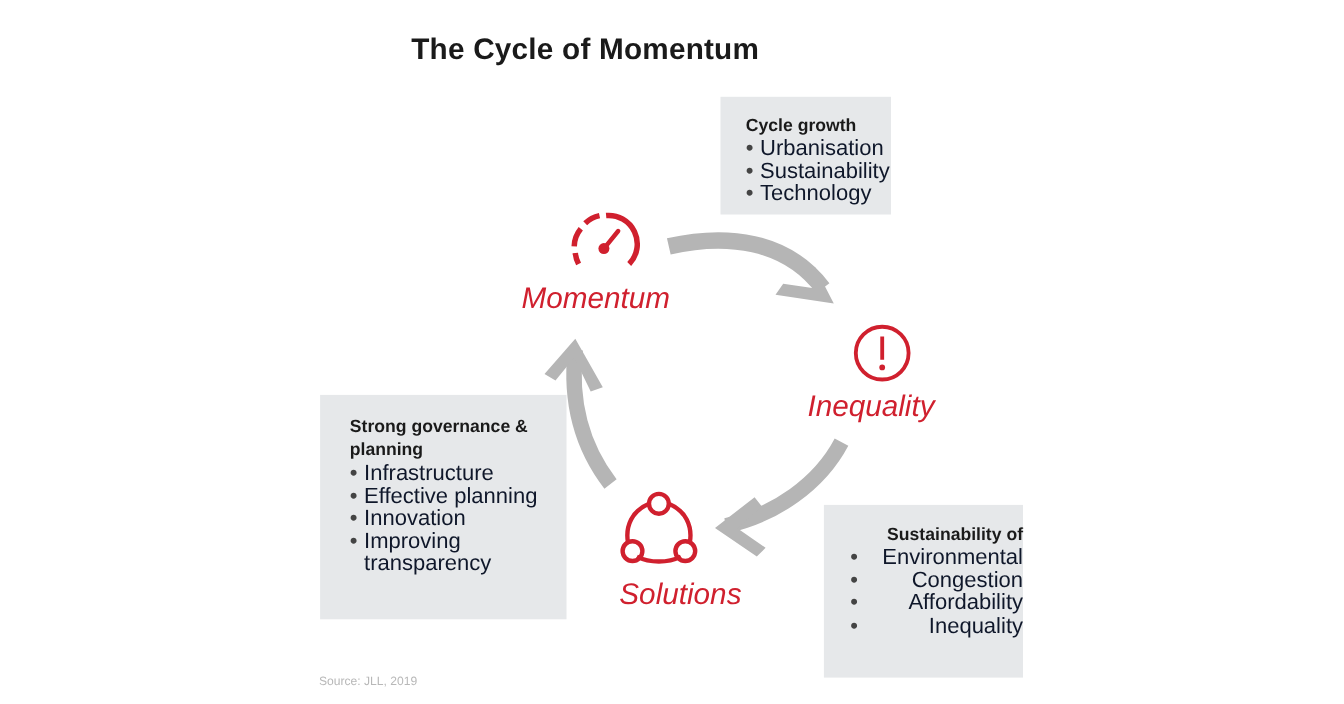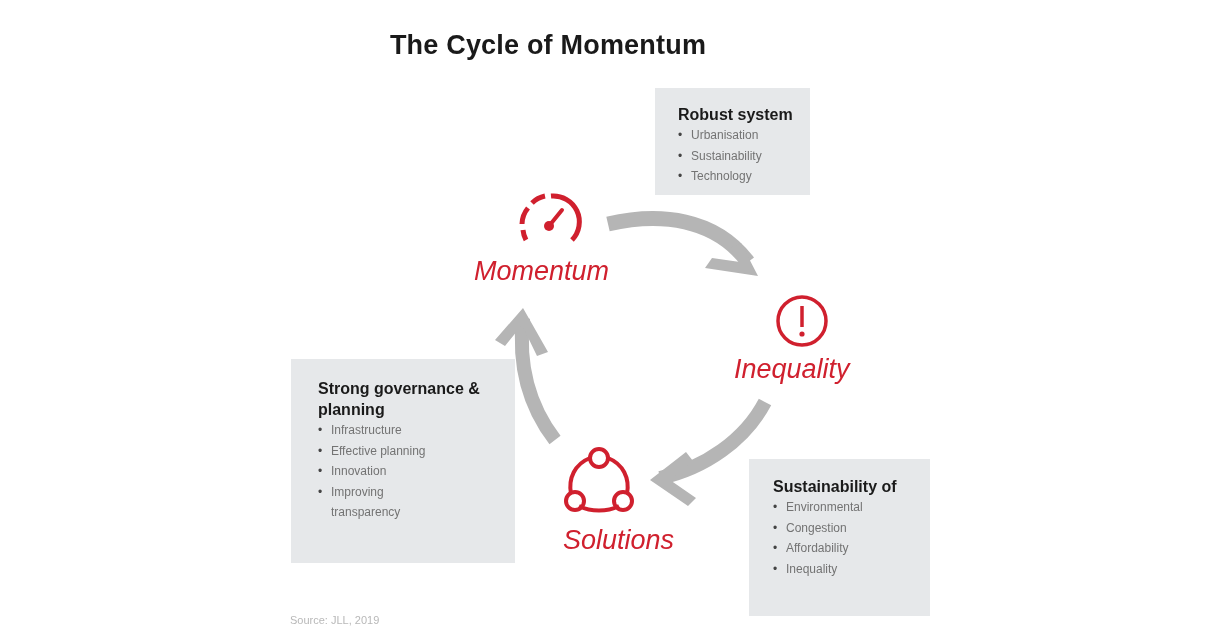--- a/index.html
+++ b/index.html
@@ -1,23 +1,23 @@
 <!DOCTYPE html>
 <html><head>
 <meta charset="utf-8">
 <style>
   html, body { margin: 0; padding: 0; background: #ffffff; }
   body { width: 1222px; height: 640px; position: relative; overflow: hidden;
          font-family: "Liberation Sans", "DejaVu Sans", sans-serif; color: #222; }
-  .title { position: absolute; left: 16px; width: 1064px; top: 30px; text-align: center;
+  .title { position: absolute; left: 0; width: 1064px; top: 30px; text-align: center;
            font-size: 27px; font-weight: bold; color: #1a1a1a; letter-spacing: 0.2px; }
   .box { position: absolute; background: #e6e8ea; box-sizing: border-box; }
   .box .head { font-weight: bold; font-size: 16px; color: #1a1a1a; line-height: 21px; }
   .box ul { list-style: none; margin: 0; padding: 0; }
-  .box li { position: relative; padding-left: 13px; font-size: 12px; line-height: 20.5px; color: #737373; }
+  .box li { position: relative; padding-left: 13px; font-size: 20px; line-height: 20.5px; color: #0f172a; }
   .box li::before { content: "\2022"; position: absolute; left: 0; top: 0; color: #444; }
   .node-label { position: absolute; color: #d0202e; font-size: 27px; white-space: nowrap; font-style: italic; }
   .icon { position: absolute; }
   .arrow { position: absolute; left: 0; top: 0; }
   .source { position: absolute; left: 290px; top: 614px; font-size: 11px; color: #b8b8b8; }
 </style>
 </head>
 <body>
 
 <div class="title">The Cycle of Momentum</div>
@@ -33,41 +33,41 @@
   </g>
   <g fill="#b5b5b5">
 
     <polygon points="705,268 758,276 741,243 730,248 740,262 712,258"></polygon>
     <polygon points="650,480 686,452 693,461 670,480 696,498 688,506"></polygon>
     <polygon points="523,308 495,340 505,346 522,325 537,356 548,352"></polygon>
   </g>
 </svg>
 
 <div class="box" style="left:655px; top:88px; width:155px; height:107px; padding:16px 0 0 23px;">
-  <div class="head">Robust system</div>
+  <div class="head">Cycle growth</div>
   <ul>
     <li>Urbanisation</li>
     <li>Sustainability</li>
     <li>Technology</li>
   </ul>
 </div>
 
 <div class="box" style="left:291px; top:359px; width:224px; height:204px; padding:19px 0 0 27px;">
   <div class="head">Strong governance &amp;</div>
   <div class="head">planning</div>
   <ul>
     <li>Infrastructure</li>
     <li>Effective planning</li>
     <li>Innovation</li>
     <li>Improving</li>
     <li class="cont">transparency</li>
   </ul>
 </div>
 
-<div class="box" style="left:749px; top:459px; width:181px; height:157px; padding:17px 0 0 24px;">
+<div class="box" style="left:749px; top:459px; width:181px; height:157px; padding:17px 0 0 24px;text-align:right;">
   <div class="head">Sustainability of</div>
   <ul>
     <li>Environmental</li>
     <li>Congestion</li>
     <li>Affordability</li>
     <li>Inequality</li>
   </ul>
 </div>
 
 <svg class="icon" style="left:514px; top:190px;" width="70" height="56" viewBox="0 0 70 56">

